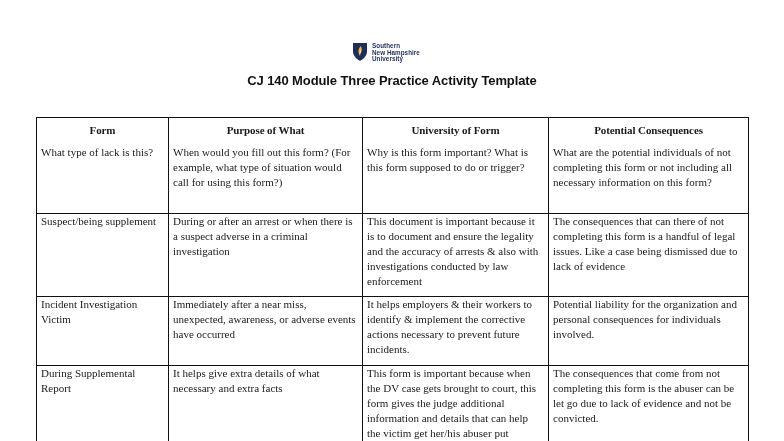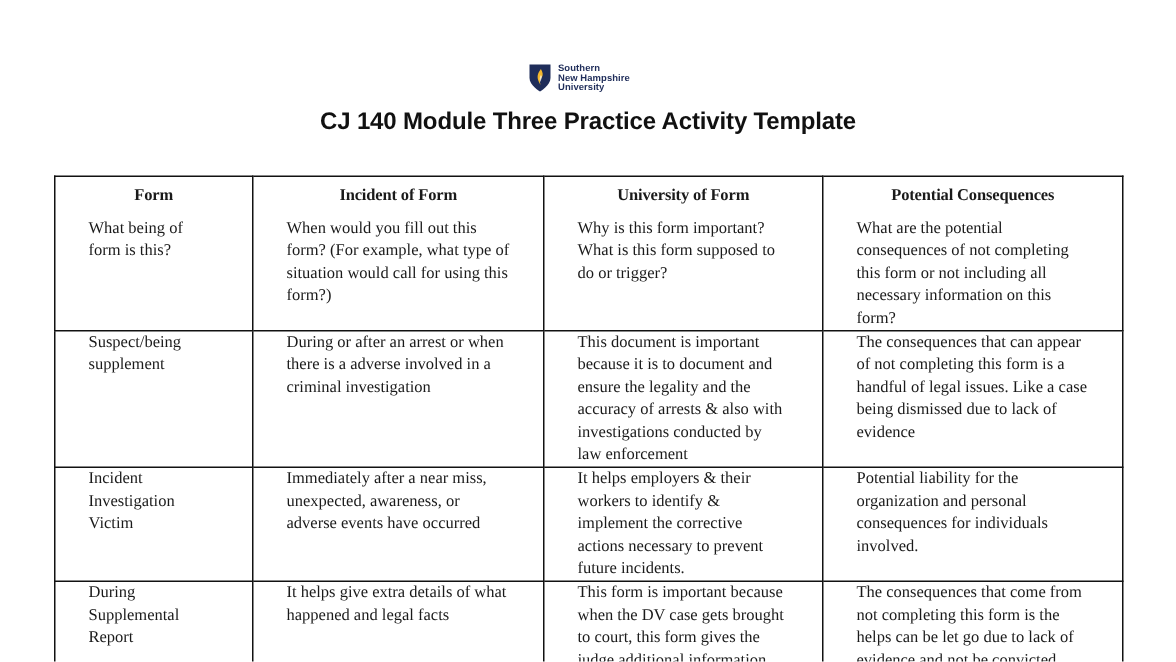--- a/index.html
+++ b/index.html
@@ -38,21 +38,21 @@
       padding-top: 1px;
     }
     .logo-text div { white-space: nowrap; }
     .doc-title {
       position: absolute;
       left: 0;
       width: 784px;
       top: 73px;
       text-align: center;
       font-family: "Liberation Sans", sans-serif;
-      font-size: 16px;
+      font-size: 13px;
       font-weight: bold;
       color: #111;
       letter-spacing: -0.1px;
     }
     table.practice-table {
       position: absolute;
       left: 36px;
       top: 117px;
       width: 712px;
       border-collapse: collapse;
@@ -60,21 +60,21 @@
       font-size: 11px;
       line-height: 15px;
     }
     table.practice-table col.c1 { width: 132px; }
     table.practice-table col.c2 { width: 194px; }
     table.practice-table col.c3 { width: 186px; }
     table.practice-table col.c4 { width: 200px; }
     table.practice-table td, table.practice-table th {
       border: 1.6px solid #111;
       vertical-align: top;
-      padding: 0 22px;
+      padding: 0 4px;
       text-align: left;
       font-weight: normal;
       overflow: hidden;
     }
     .header-row td {
       height: 95px;
     }
     .hdr-title {
       display: block;
       text-align: center;
@@ -110,48 +110,48 @@
   <colgroup>
     <col class="c1">
       <col class="c2">
       <col class="c3">
       <col class="c4">
   </colgroup>
   <tbody>
       <tr class="header-row">
     <td>
       <span class="hdr-title">Form</span>
-      <span class="cell-text">What being of form is this?</span>
+      <span class="cell-text">What type of lack is this?</span>
     </td>
     <td>
-      <span class="hdr-title">Incident of Form</span>
+      <span class="hdr-title">Purpose of What</span>
       <span class="cell-text">When would you fill out this form? (For example, what type of situation would call for using this form?)</span>
     </td>
     <td>
       <span class="hdr-title">University of Form</span>
       <span class="cell-text">Why is this form important? What is this form supposed to do or trigger?</span>
     </td>
     <td>
       <span class="hdr-title">Potential Consequences</span>
-      <span class="cell-text">What are the potential consequences of not completing this form or not including all necessary information on this form?</span>
+      <span class="cell-text">What are the potential individuals of not completing this form or not including all necessary information on this form?</span>
     </td>
   </tr>
 
   <tr class="row-1">
     <td>
           <span class="cell-text">Suspect/being supplement</span>
         </td>
     <td>
-          <span class="cell-text">During or after an arrest or when there is a adverse involved in a criminal investigation</span>
+          <span class="cell-text">During or after an arrest or when there is a suspect adverse in a criminal investigation</span>
         </td>
     <td>
           <span class="cell-text">This document is important because it is to document and ensure the legality and the accuracy of arrests &amp; also with investigations conducted by law enforcement</span>
         </td>
     <td>
-          <span class="cell-text">The consequences that can appear of not completing this form is a handful of legal issues. Like a case being dismissed due to lack of evidence</span>
+          <span class="cell-text">The consequences that can there of not completing this form is a handful of legal issues. Like a case being dismissed due to lack of evidence</span>
         </td>
   </tr>
 
   <tr class="row-2">
     <td>
           <span class="cell-text">Incident Investigation Victim</span>
         </td>
     <td>
           <span class="cell-text">Immediately after a near miss, unexpected, awareness, or adverse events have occurred</span>
         </td>
@@ -161,23 +161,23 @@
     <td>
           <span class="cell-text">Potential liability for the organization and personal consequences for individuals involved.</span>
         </td>
   </tr>
 
   <tr class="row-3">
     <td>
           <span class="cell-text">During Supplemental Report</span>
         </td>
     <td>
-          <span class="cell-text">It helps give extra details of what happened and legal facts</span>
+          <span class="cell-text">It helps give extra details of what necessary and extra facts</span>
         </td>
     <td>
           <span class="cell-text">This form is important because when the DV case gets brought to court, this form gives the judge additional information and details that can help the victim get her/his abuser put</span>
         </td>
     <td>
-          <span class="cell-text">The consequences that come from not completing this form is the helps can be let go due to lack of evidence and not be convicted.</span>
+          <span class="cell-text">The consequences that come from not completing this form is the abuser can be let go due to lack of evidence and not be convicted.</span>
         </td>
   </tr>
 </tbody>
   </table>
 
 </body></html>

